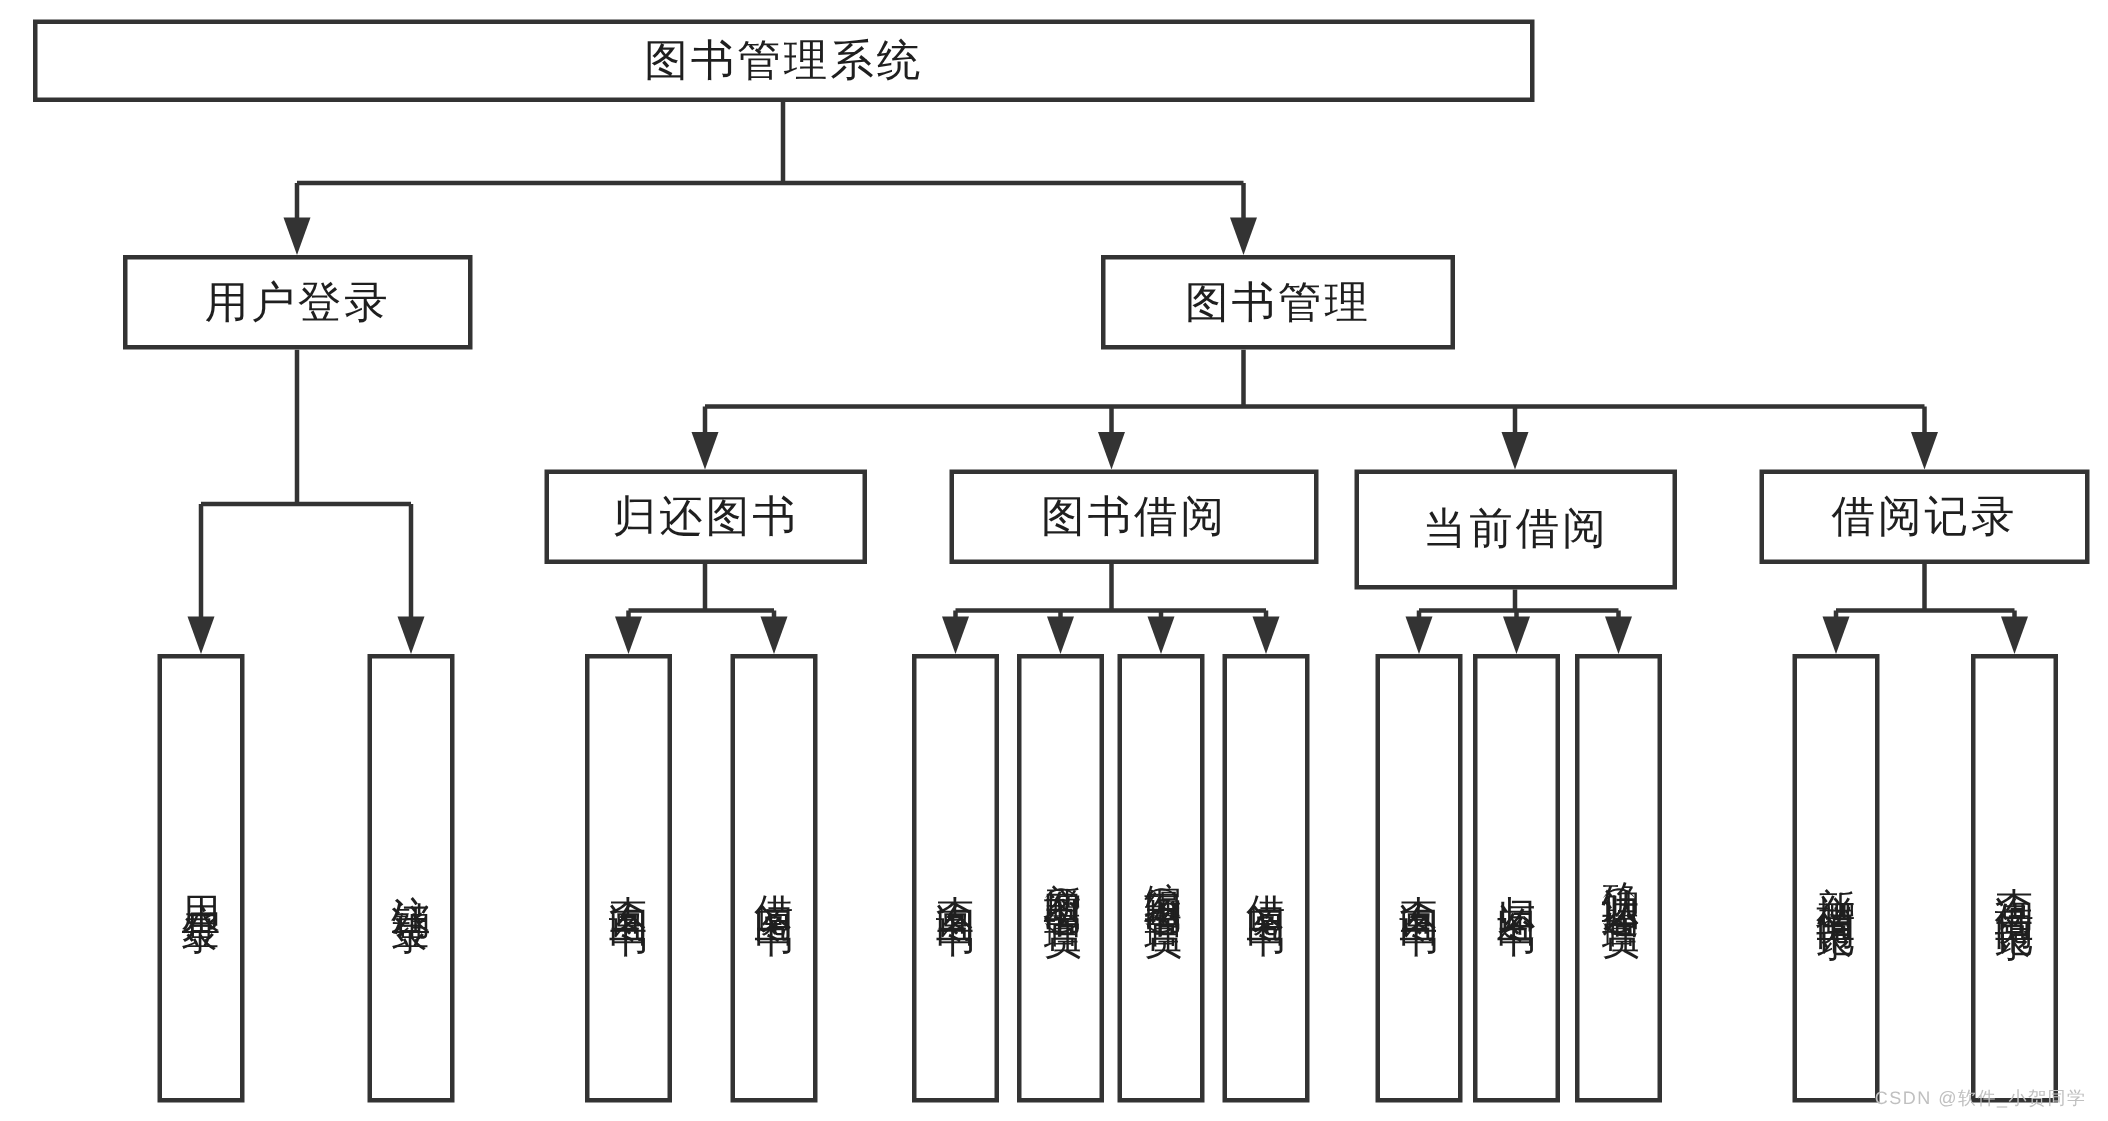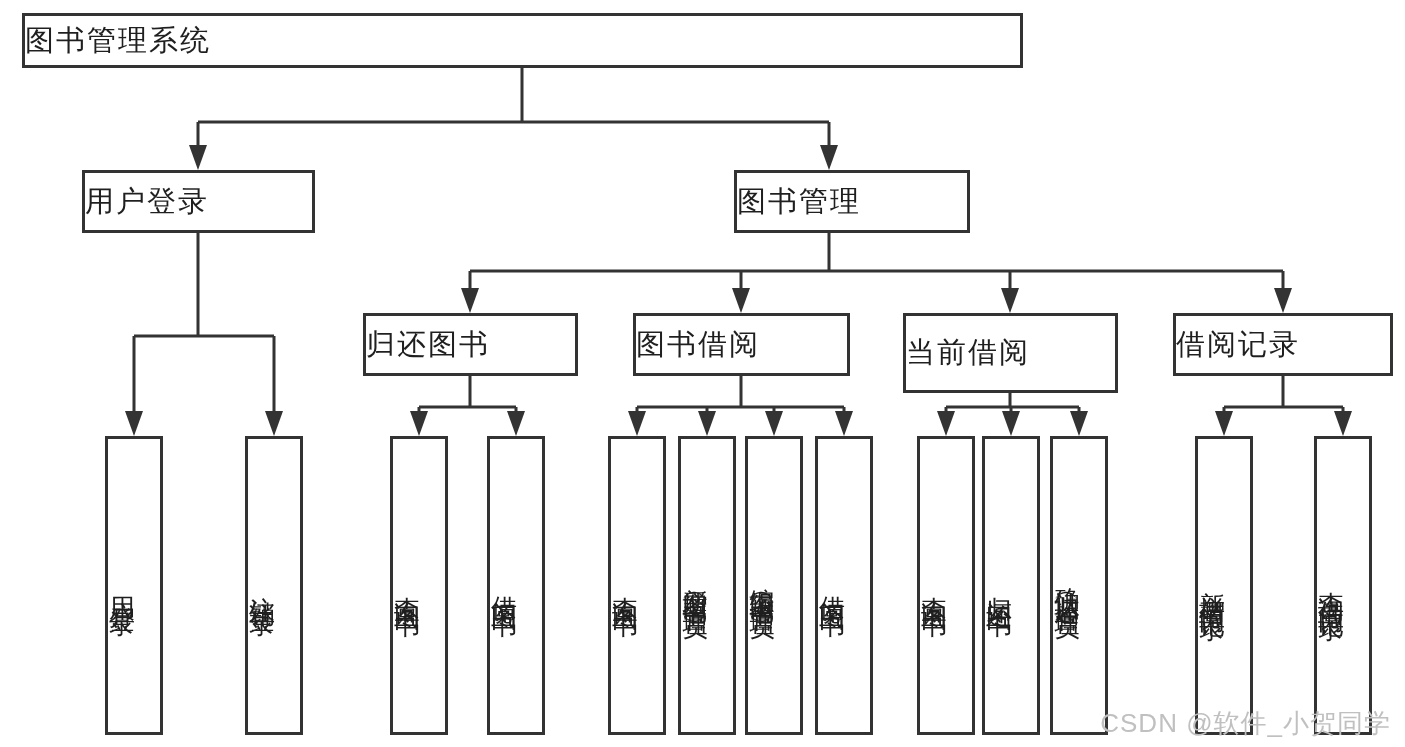--- a/index.html
+++ b/index.html
@@ -22,20 +22,21 @@
     width: 1405px;
     height: 747px;
   }
   .node {
     position: absolute;
     box-sizing: border-box;
     background: #ffffff;
     border: 3px solid #333333;
     display: flex;
     align-items: center;
+    justify-content: center;
     color: #1f1f1f;
     text-align: center;
   }
   .h-label {
     font-size: 29px;
     letter-spacing: 2px;
     white-space: nowrap;
   }
   .leaf {
     top: 436px;
@@ -51,21 +52,21 @@
     white-space: nowrap;
   }
   .leaf .v-label.long {
     letter-spacing: 4px;
     font-size: 25px;
   }
   .watermark {
     position: absolute;
     right: 14px;
     bottom: 6px;
-    font-size: 26px;
+    font-size: 12px;
     color: #c0c0c0;
     letter-spacing: 1px;
     white-space: nowrap;
   }
 </style>
 </head>
 <body>
 
 <div class="canvas">
 
@@ -116,21 +117,21 @@
   <div class="node" style="left:82px; top:170px; width:233px; height:63px;">
     <span class="h-label">用户登录</span>
   </div>
   <div class="node" style="left:734px; top:170px; width:236px; height:63px;">
     <span class="h-label">图书管理</span>
   </div>
 
   <div class="node" style="left:363px; top:313px; width:215px; height:63px;">
     <span class="h-label">归还图书</span>
   </div>
-  <div class="node" style="left:633px; top:313px; width:217px; height:63px;">
+  <div class="node" style="left:633px; top:313px; width:246px; height:63px;">
     <span class="h-label">图书借阅</span>
   </div>
   <div class="node" style="left:903px; top:313px; width:215px; height:80px;">
     <span class="h-label">当前借阅</span>
   </div>
   <div class="node" style="left:1173px; top:313px; width:220px; height:63px;">
     <span class="h-label">借阅记录</span>
   </div>
 
   <div class="node leaf" style="left:105px;">

